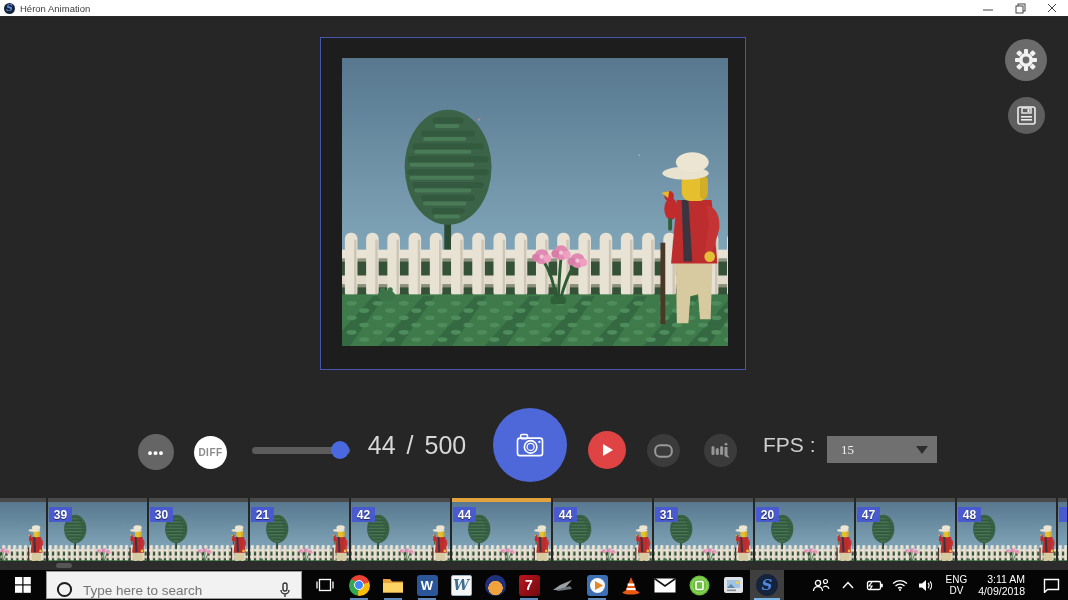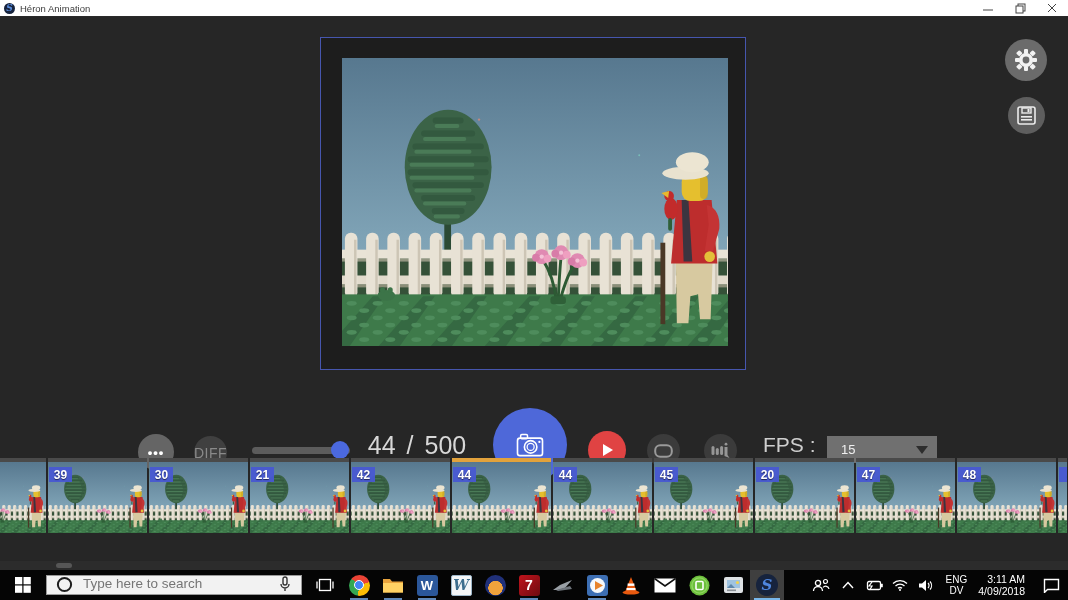--- a/index.html
+++ b/index.html
@@ -24,60 +24,60 @@
   .photo svg,.tinner svg{display:block;width:100%;height:100%;}
 
   
   .circle{border-radius:50%;display:flex;align-items:center;justify-content:center;box-sizing:border-box;}
   .btn-gear{left:1005px;top:39px;width:42px;height:42px;background:#6b6b6b;}
   .btn-save{left:1008px;top:97px;width:37px;height:37px;background:#5e5e5e;}
 
   
   .btn-more{left:138px;top:434px;width:36px;height:36px;background:#656565;color:#fff;
             font-size:13px;letter-spacing:1px;font-weight:bold;}
-  .btn-diff{left:194px;top:436px;width:33px;height:33px;background:#404040;color:#8a8a8a;
-            font-size:14px;font-weight:normal;letter-spacing:0.5px;}
+  .btn-diff{left:194px;top:436px;width:33px;height:33px;background:#ffffff;color:#8a8a8a;
+            font-size:10px;font-weight:bold;letter-spacing:0.5px;}
   .slider-track{left:252px;top:447px;width:98px;height:7px;border-radius:4px;background:#5c5c5c;}
   .slider-thumb{top:441px;width:18px;height:18px;border-radius:50%;background:#4b69de;}
   .counter{left:356px;top:431px;width:122px;display:flex;justify-content:center;gap:11px;
            font-size:25px;color:#d8d8d8;}
   .btn-cam{left:493px;top:408px;width:74px;height:74px;background:#4e68d9;}
   .btn-play{left:588px;top:431px;width:38px;height:38px;background:#e04343;}
   .btn-loop{left:647px;top:434px;width:33px;height:33px;background:#3b3b3b;}
   .btn-onion{left:704px;top:434px;width:33px;height:33px;background:#3b3b3b;}
   .fps-label{left:763px;top:433px;font-size:21px;color:#cfcfcf;}
   .fps-select{left:827px;top:436px;width:110px;height:27px;background:#707070;display:flex;
-              align-items:center;color:#f0f0f0;font-size:13px;padding-left:14px;box-sizing:border-box;}
+              align-items:center;color:#f0f0f0;font-size:13px;padding-left:14px;box-sizing:border-box;font-family:Liberation Serif, serif;}
   .fps-arrow{position:absolute;right:9px;top:10px;width:0;height:0;
              border-left:6px solid transparent;border-right:6px solid transparent;
              border-top:8px solid #2d2d2d;}
 
   
-  .filmstrip{position:absolute;left:0;top:458px;width:1068px;height:75px;display:flex;gap:2px;overflow:hidden;}
+  .filmstrip{position:absolute;left:0;top:498px;width:1068px;height:75px;display:flex;gap:2px;overflow:hidden;}
   .thumb{position:relative;flex:0 0 auto;width:99px;}
   .thumb .tbar{height:4px;background:#4a4a4a;}
   .thumb.current .tbar{background:#e2a23c;}
   .timg{position:relative;width:100%;height:71px;overflow:hidden;background:#6b8fa3;}
   .tinner{position:absolute;left:0;top:0;width:99px;height:71px;}
   .thumb.partial-left{width:46px;}
   .thumb.partial-left .tinner{left:-53px;}
   .thumb.partial-right{width:9px;}
   .badge{position:absolute;top:5px;left:1px;min-width:17px;height:15px;padding:0 3px;
          background:rgba(72,88,210,0.95);color:#fff;font-size:12px;font-weight:bold;
          display:flex;align-items:center;justify-content:center;
          text-shadow:0 1px 1px rgba(0,0,0,0.6);}
   .scrollstrip{position:absolute;left:0;top:561px;width:1068px;height:9px;background:#2c2c2c;}
   .scroll-thumb{position:absolute;left:56px;top:2px;width:16px;height:5px;border-radius:3px;background:#565656;}
 
   
   .taskbar{position:absolute;left:0;top:570px;width:1068px;height:30px;background:#050505;
            display:flex;align-items:center;color:#fff;}
   .start{width:46px;height:30px;display:flex;align-items:center;justify-content:center;}
-  .search{width:256px;height:20px;background:#f2f2f2;border:1px solid #9a9a9a;box-sizing:border-box;
-          display:flex;align-items:flex-start;}
+  .search{width:256px;height:28px;background:#f2f2f2;border:1px solid #9a9a9a;box-sizing:border-box;
+          display:flex;align-items:flex-end;}
   .search input{flex:1;border:none;background:transparent;outline:none;font-size:13.5px;color:#444;
                 font-family:"Liberation Sans",sans-serif;padding:0 4px;}
   .tb-apps{display:flex;align-items:center;height:30px;margin-left:6px;}
   .tb-btn{position:relative;width:34px;height:30px;display:flex;align-items:center;justify-content:center;}
   .tb-btn.run::after{content:"";position:absolute;bottom:0;left:8px;right:8px;height:2px;background:#5f87b8;}
   .tb-btn.active{background:#3f3f3f;}
   .tb-btn.active::after{content:"";position:absolute;bottom:0;left:4px;right:4px;height:2px;background:#79b7ea;}
   .ico-word{width:21px;height:21px;border-radius:3px;background:#2b579a;color:#fff;
             font-weight:bold;font-size:13px;display:flex;align-items:center;justify-content:center;}
   .ico-writer{width:21px;height:21px;border-radius:2px;background:#f4f6f8;border:1px solid #9db6c8;
@@ -2122,21 +2122,21 @@
                 <circle cx="339" cy="139" r="5" fill="#c22b2b"></circle>
                 <polygon points="331,136 339,134 338,141" fill="#e8b92f"></polygon>
                 <rect x="338" y="161" width="4" height="13" rx="2" fill="#2f6038"></rect>
                 <rect x="352" y="116" width="27" height="28" rx="9" fill="#e5bf2e"></rect>
                 <rect x="371" y="118" width="8" height="24" rx="4" fill="#c9a526" opacity="0.7"></rect>
                 <ellipse cx="356" cy="116" rx="24" ry="6.5" fill="#e9e2cf"></ellipse>
                 <ellipse cx="363" cy="105" rx="17" ry="10" fill="#ece5d2"></ellipse>
               </g>
             </svg>
           </div>
-          <div class="badge">45</div>
+          <div class="badge">31</div>
         </div>
       </div>
       <div class="thumb">
         <div class="tbar"></div>
         <div class="timg">
           <div class="tinner">
             <svg viewBox="0 0 400 290" preserveAspectRatio="none">
               <defs>
                 <linearGradient id="skyt8" x1="0" y1="0" x2="0" y2="1">
                   <stop offset="0" stop-color="#57788f"></stop>

